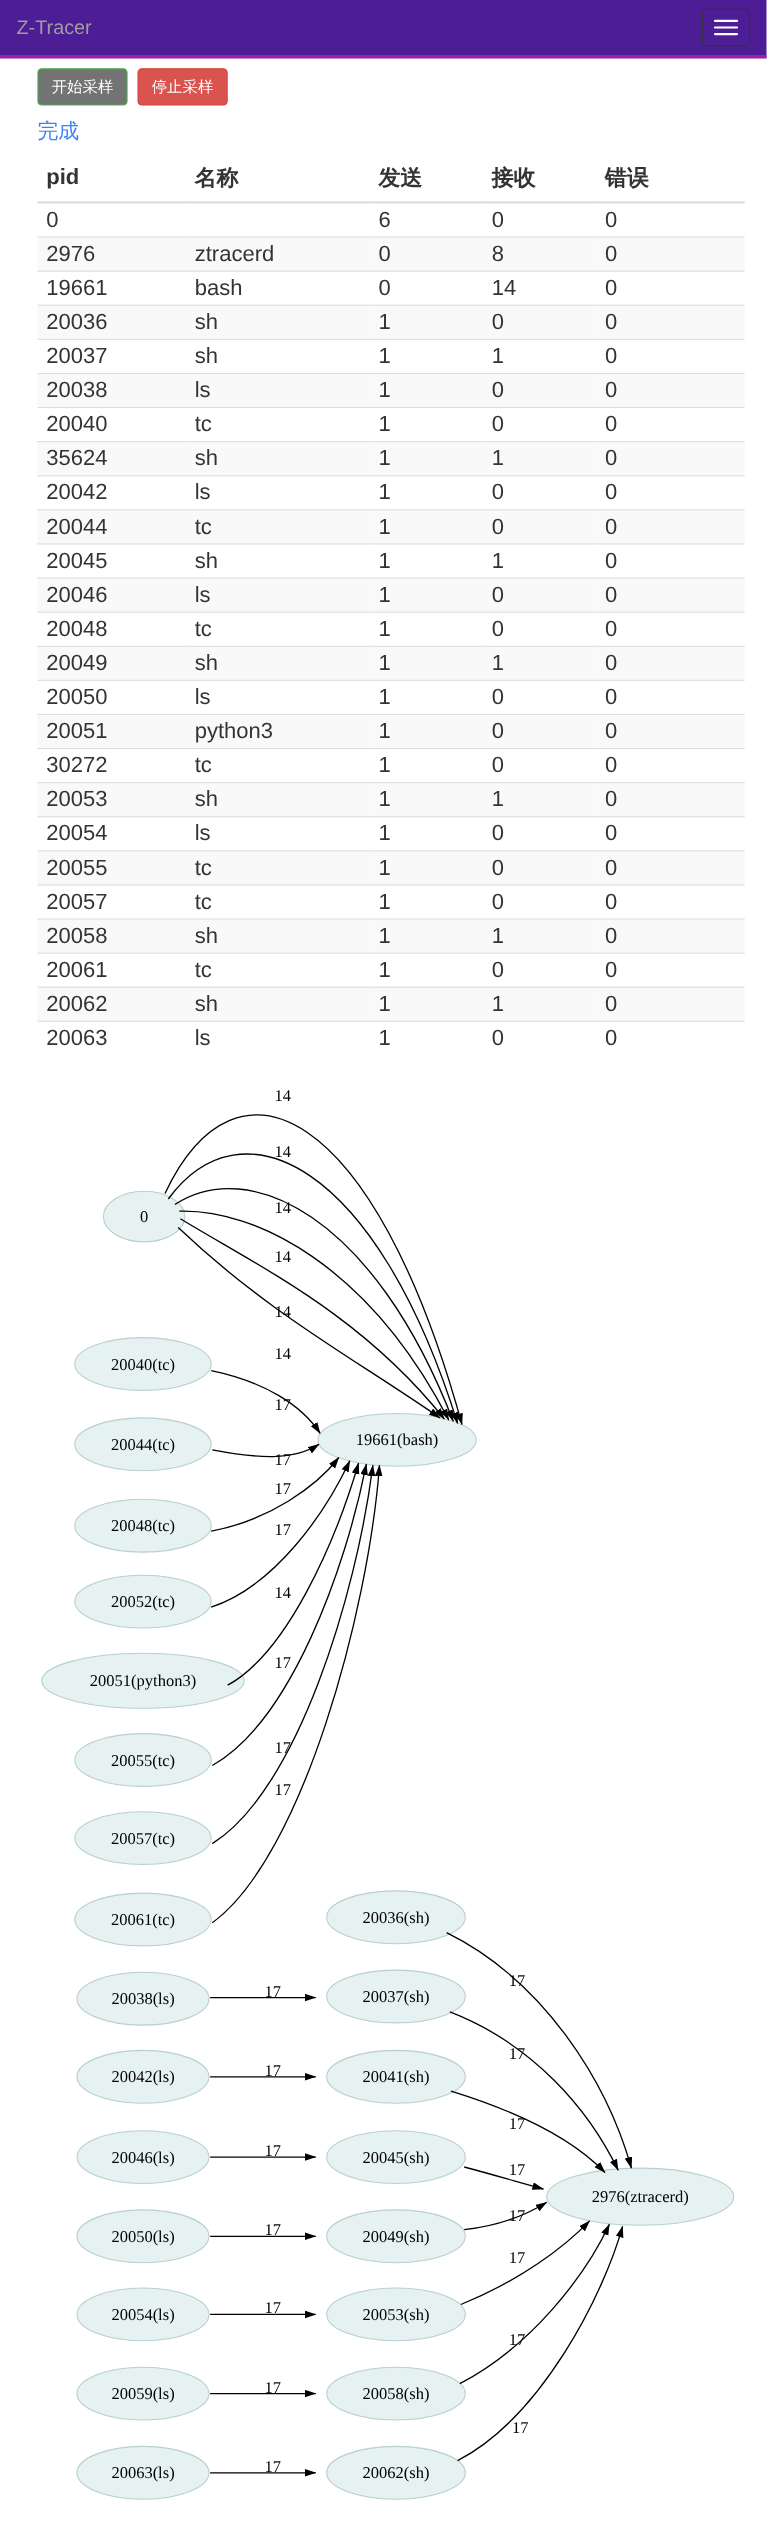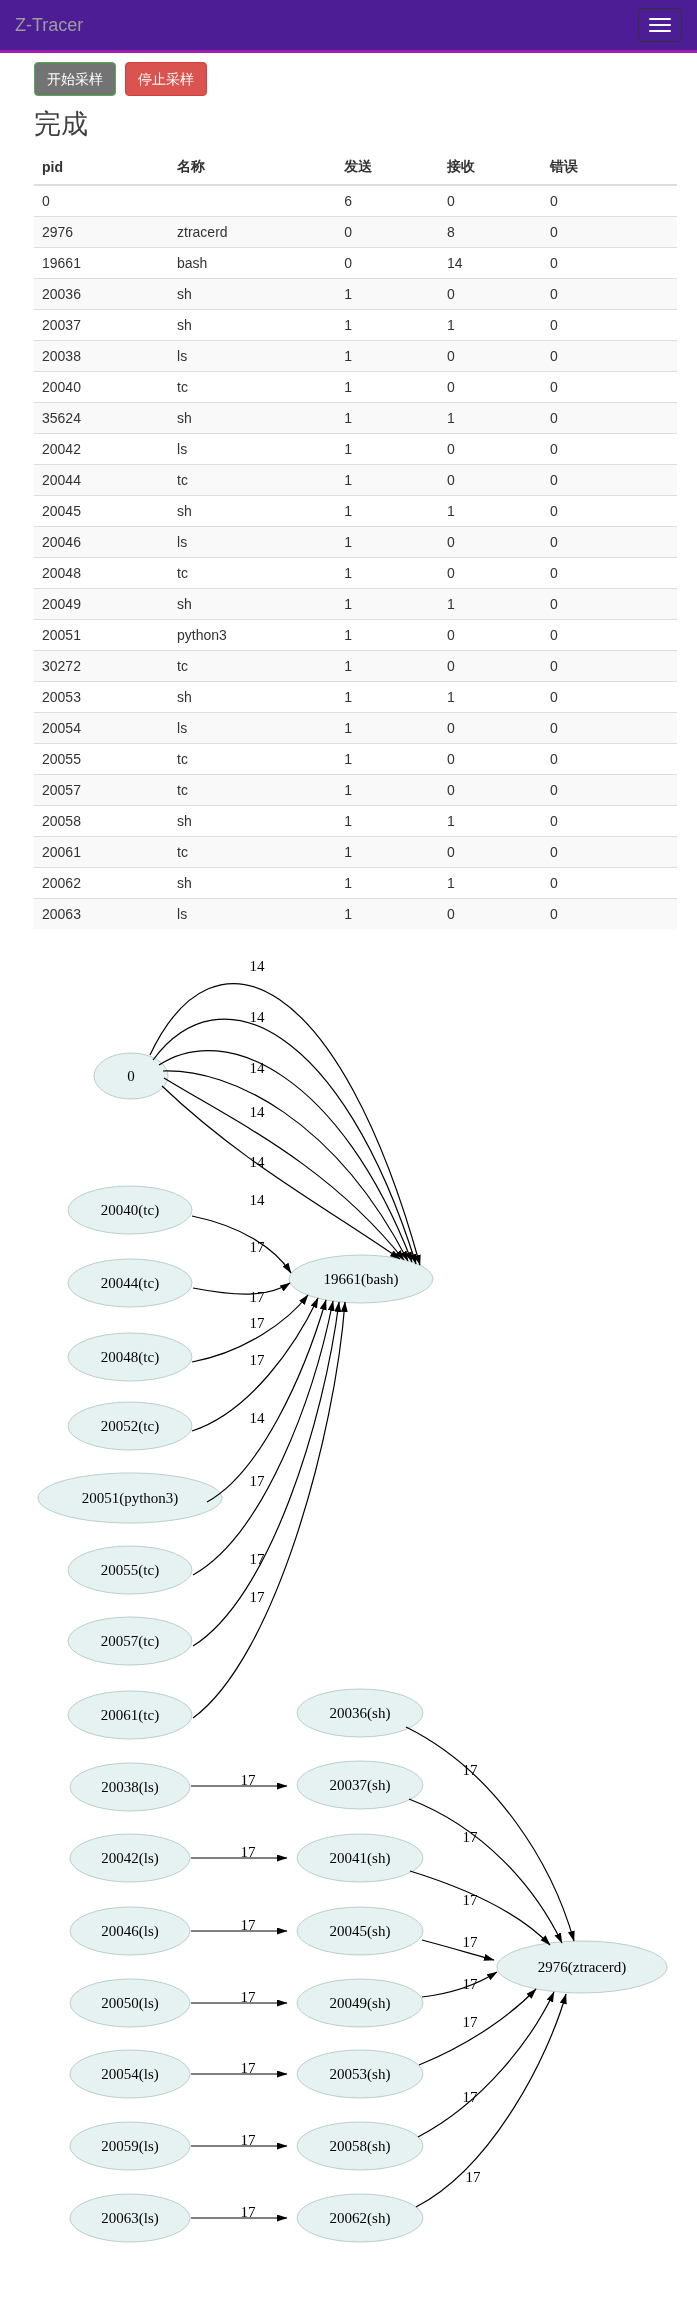--- a/index.html
+++ b/index.html
@@ -9,22 +9,22 @@
   .toggle{position:absolute;right:15px;top:8px;width:44px;height:34px;background:transparent;
     border:1px solid #333;border-radius:4px;display:flex;flex-direction:column;
     justify-content:center;align-items:center;gap:4px;cursor:pointer;}
   .bar{width:22px;height:2px;background:#fff;border-radius:1px;}
   .content{padding:9px 20px 0 34px;}
   .btn{display:inline-block;padding:6px 12px;font-size:14px;line-height:20px;color:#fff;
     border-radius:4px;border:1px solid transparent;margin-right:5px;cursor:pointer;
     font-family:inherit;}
   .btn-start{background:#737373;border-color:#4cae4c;}
   .btn-stop{background:#d9534f;border-color:#d43f3a;}
-  .status{color:#404040;font-size:27px;margin:10px 0 8px 0;}
-  table{width:100%;border-collapse:collapse;font-size:14px;}
+  .status{color:#3b82f6;font-size:19px;margin:10px 0 8px 0;}
+  table{width:100%;border-collapse:collapse;font-size:20px;}
   th{text-align:left;font-weight:bold;padding:8px;border-bottom:2px solid #ddd;}
   td{padding:5px 8px;line-height:20px;border-top:1px solid #ddd;}
   tbody tr:nth-child(even) td{background:#f9f9f9;}
   col.c1{width:21%}col.c2{width:26%}col.c3{width:16%}col.c4{width:16%}col.c5{width:21%}
   svg.graph{display:block;margin-top:4px;}
   .gtext{font-family:"Liberation Serif","DejaVu Serif",serif;font-size:15px;fill:#000;}
 </style>
 </head>
 <body>
 
@@ -152,20 +152,27 @@
           <td>tc</td>
           <td>1</td>
           <td>0</td>
           <td>0</td>
         </tr>
         <tr>
           <td>20049</td>
           <td>sh</td>
           <td>1</td>
           <td>1</td>
+          <td>0</td>
+        </tr>
+        <tr>
+          <td>20050</td>
+          <td>ls</td>
+          <td>1</td>
+          <td>0</td>
           <td>0</td>
         </tr>
         <tr>
           <td>20051</td>
           <td>python3</td>
           <td>1</td>
           <td>0</td>
           <td>0</td>
         </tr>
         <tr>

